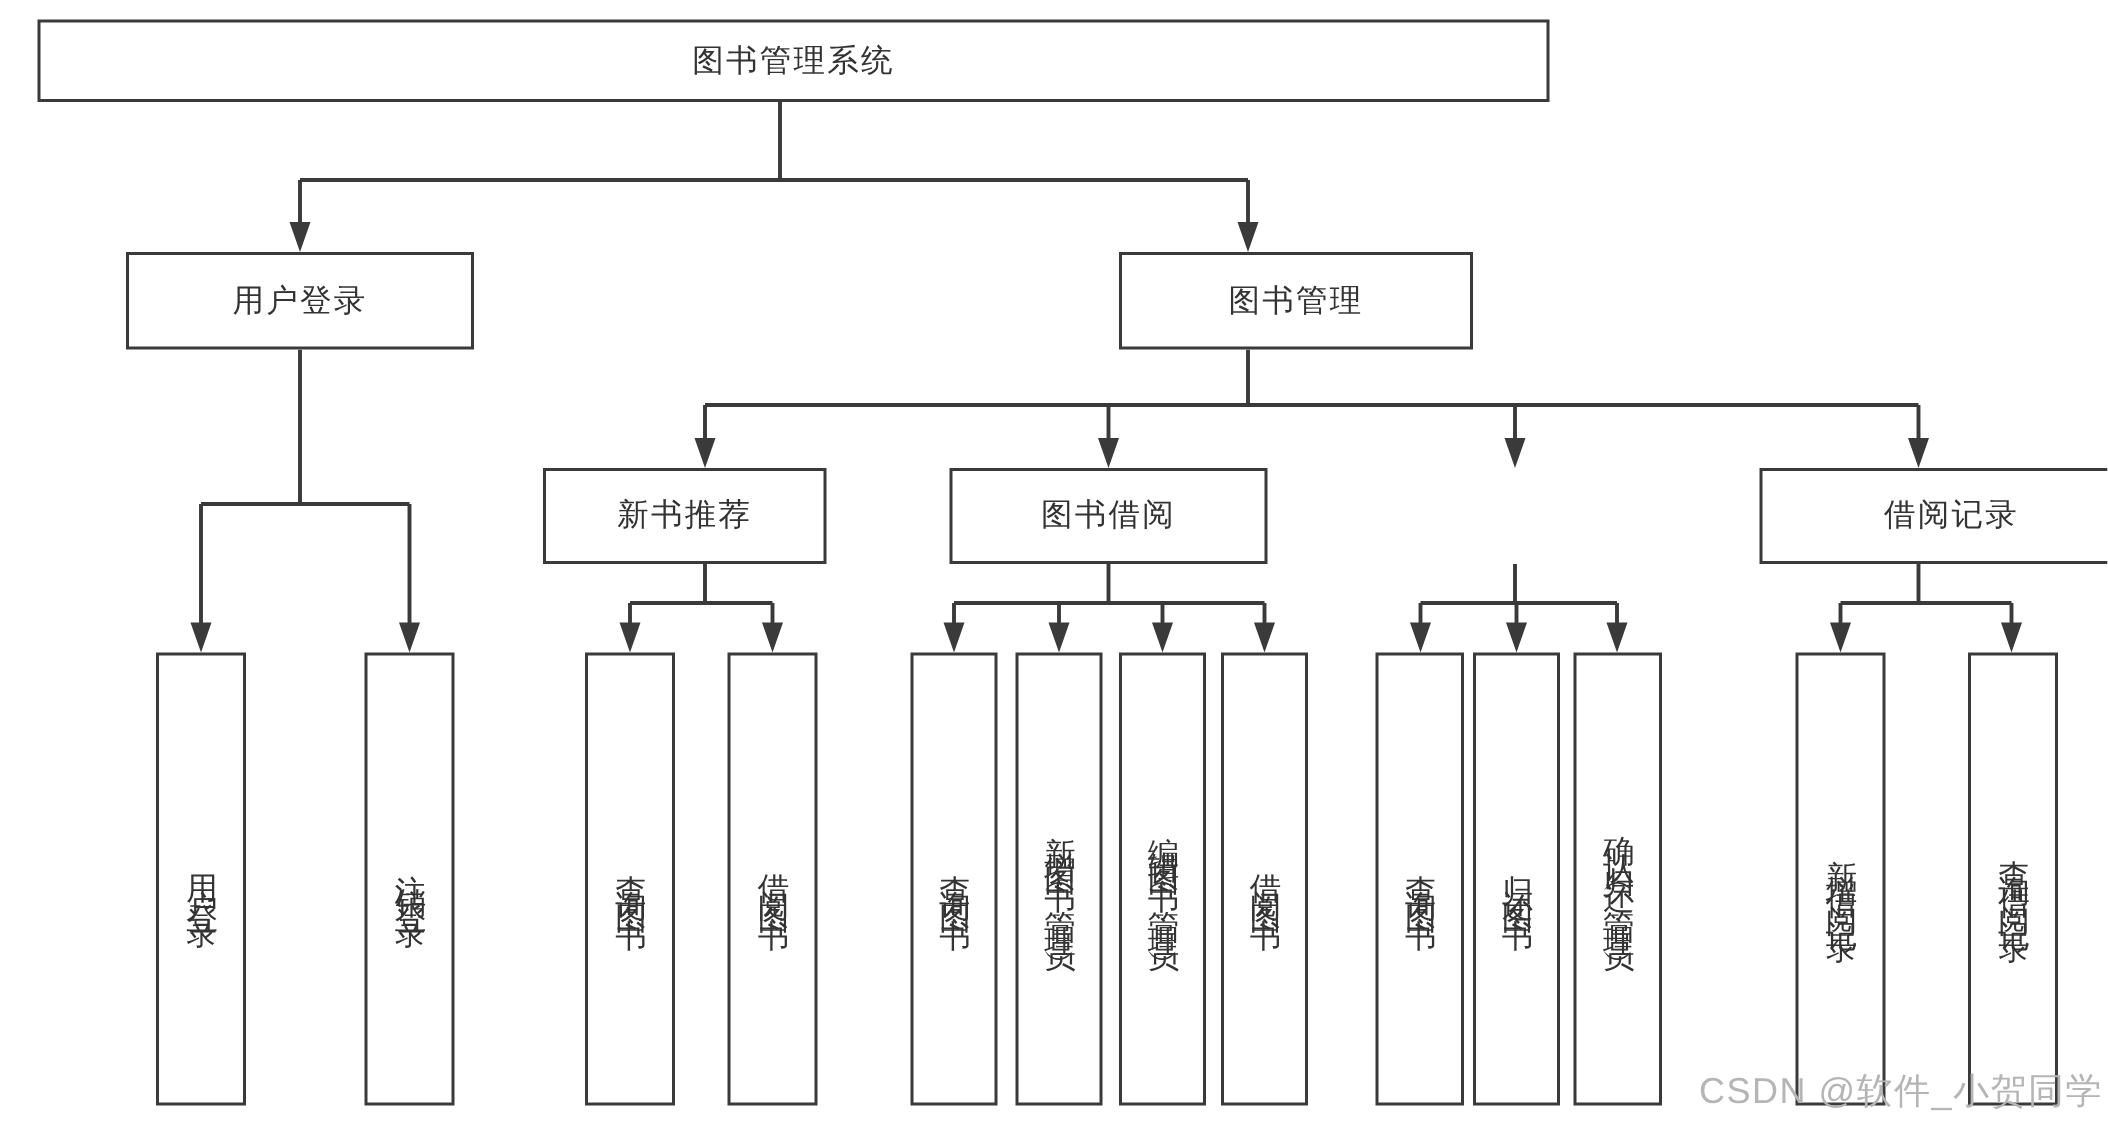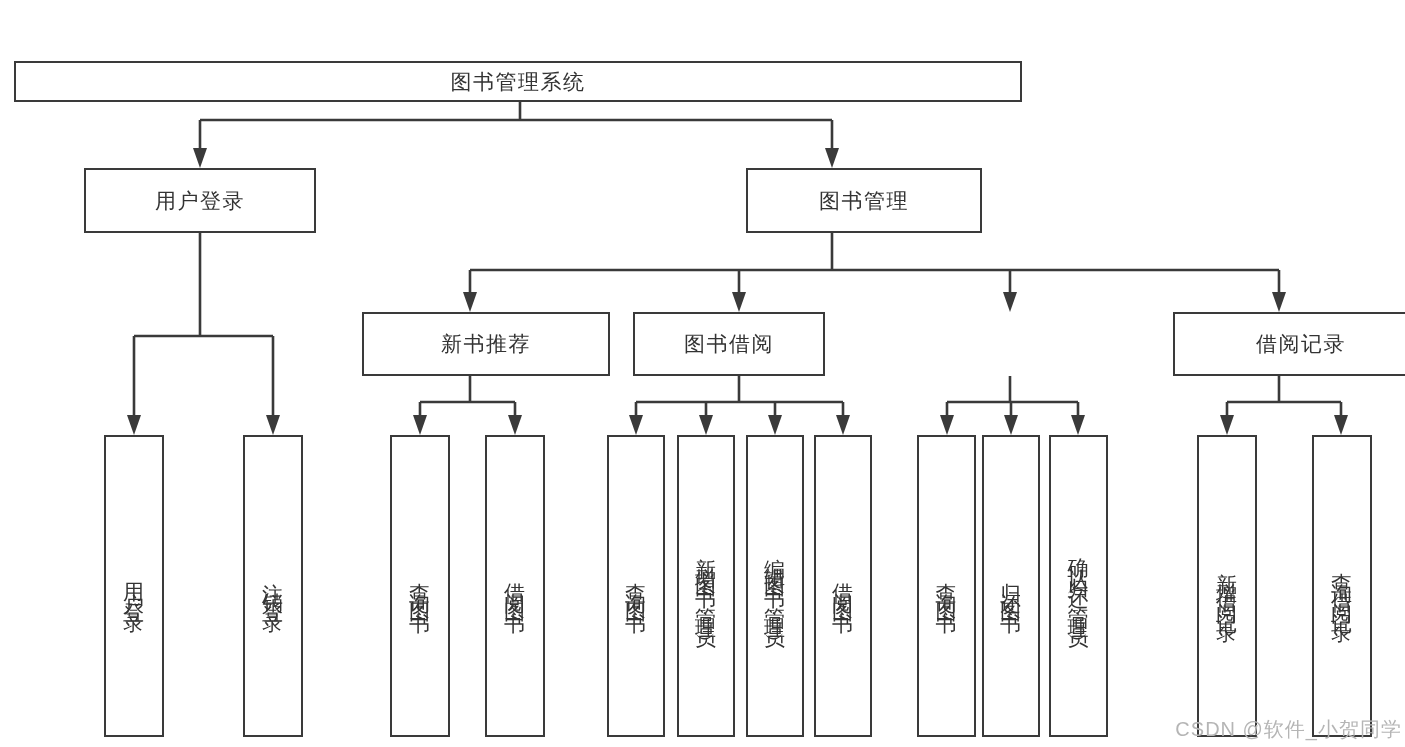--- a/index.html
+++ b/index.html
@@ -34,21 +34,21 @@
   }
   .vbox {
     writing-mode: vertical-rl;
     letter-spacing: 10px;
     font-size: 21px;
   }
   .watermark {
     position: absolute;
     right: 3px;
     bottom: 4px;
-    font-size: 20px;
+    font-size: 24px;
     letter-spacing: 1px;
     color: var(--watermark, #b5b5b5);
     z-index: 10;
     white-space: nowrap;
   }
 </style>
 </head>
 <body>
 
 <div class="stage">
@@ -77,27 +77,27 @@
       <polygon points="768,415 782,415 775,435"></polygon>
       <polygon points="836,415 850,415 843,435"></polygon>
       <polygon points="940,415 954,415 947,435"></polygon>
       <polygon points="1004,415 1018,415 1011,435"></polygon>
       <polygon points="1071,415 1085,415 1078,435"></polygon>
       <polygon points="1220,415 1234,415 1227,435"></polygon>
       <polygon points="1334,415 1348,415 1341,435"></polygon>
     </g>
   </svg>
 
-  <div class="box" style="left:14px; top:13px; width:1008px; height:41px;margin-top:48px;">图书管理系统</div>
+  <div class="box" style="left:25px; top:13px; width:1008px; height:55px;">图书管理系统</div>
 
   <div class="box" style="left:84px; top:168px; width:232px; height:65px;">用户登录</div>
   <div class="box" style="left:714px; top:168px; width:236px; height:65px;margin-left:32px;">图书管理</div>
 
-  <div class="box" style="left:362px; top:312px; width:248px; height:64px;">新书推荐</div>
-  <div class="box" style="left:633px; top:312px; width:192px; height:64px;">图书借阅</div>
+  <div class="box" style="left:362px; top:312px; width:189px; height:64px;">新书推荐</div>
+  <div class="box" style="left:633px; top:312px; width:212px; height:64px;">图书借阅</div>
   <div class="box" style="left:1173px; top:312px; width:256px; height:64px;">借阅记录</div>
 
   <div class="box vbox" style="left:104px; top:435px; width:60px; height:302px;">用户登录</div>
   <div class="box vbox" style="left:243px; top:435px; width:60px; height:302px;">注销登录</div>
 
   <div class="box vbox" style="left:390px; top:435px; width:60px; height:302px;">查询图书</div>
   <div class="box vbox" style="left:485px; top:435px; width:60px; height:302px;">借阅图书</div>
 
   <div class="box vbox" style="left:607px; top:435px; width:58px; height:302px;">查询图书</div>
   <div class="box vbox" style="left:677px; top:435px; width:58px; height:302px;">新增图书（管理员）</div>

